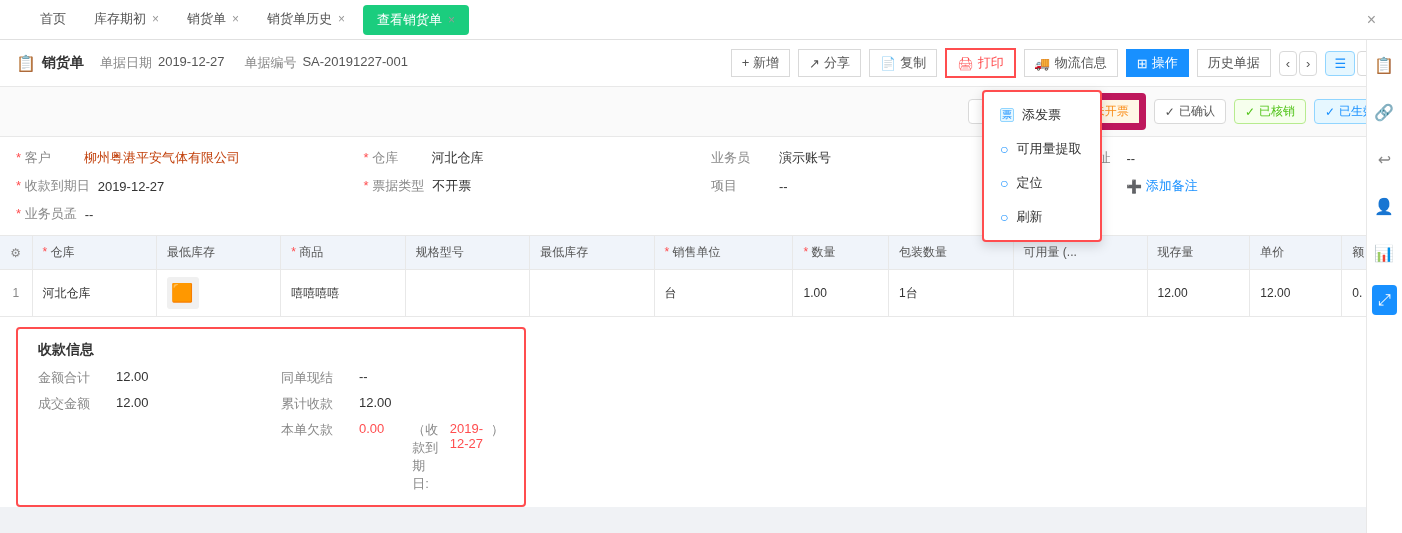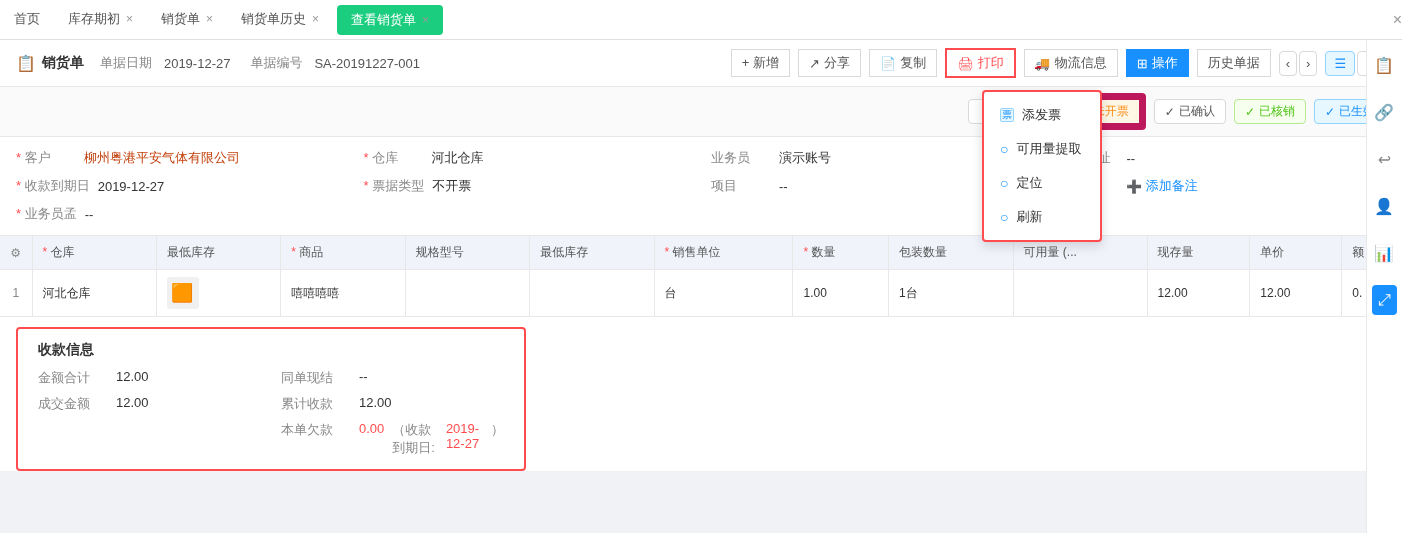--- a/index.html
+++ b/index.html
@@ -1,21 +1,21 @@
 <!DOCTYPE html>
 <html><head>
   <meta charset="utf-8">
   <style>
     * { box-sizing: border-box; margin: 0; padding: 0; }
     body { font-family: "Microsoft YaHei", "PingFang SC", sans-serif; font-size: 13px; background: #f0f2f5; color: #333; }
 
     
     .tab-bar {
       display: flex; align-items: center; background: #fff;
-      border-bottom: 1px solid #e0e0e0; padding: 0 0; height: 40px;
+      border-bottom: 1px solid #e0e0e0; padding: 0 26px; height: 40px;
       position: relative;
     }
     .tab-item {
       display: flex; align-items: center; padding: 0 14px; height: 40px;
       cursor: pointer; font-size: 13px; color: #555; border-bottom: 2px solid transparent;
       white-space: nowrap;
     }
     .tab-close {
       margin-left: 6px; color: #999; font-size: 12px; cursor: pointer;
     }
@@ -33,21 +33,21 @@
     
     .doc-header {
       display: flex; align-items: center; padding: 8px 16px;
       border-bottom: 1px solid #e8e8e8; background: #fff;
       justify-content: space-between;
     }
     .doc-title-area { display: flex; align-items: center; gap: 16px; }
     .doc-title { display: flex; align-items: center; gap: 6px; font-size: 14px; font-weight: bold; color: #333; }
     .doc-title-icon { color: #1890ff; font-size: 16px; }
     .doc-meta { display: flex; align-items: center; gap: 20px; font-size: 13px; color: #555; }
-    .doc-meta span { display: flex; align-items: center; gap: 12px; }
+    .doc-meta span { display: flex; gap: 6px; }
     .doc-meta .label { color: #888; }
     .doc-actions { display: flex; align-items: center; gap: 8px; }
     .action-btn {
       display: flex; align-items: center; gap: 4px; padding: 4px 10px;
       border: 1px solid #d9d9d9; border-radius: 0; background: #fff;
       cursor: pointer; font-size: 13px; color: #555; white-space: nowrap;
     }
     .action-btn.print-btn { border: 2px solid #ff4d4f; color: #ff4d4f; }
     .action-btn.operations-btn { background: #1890ff; color: #fff; border-color: #1890ff; }
     .nav-arrows { display: flex; gap: 2px; }
@@ -342,21 +342,21 @@
         <span class="summary-label">成交金额</span>
         <span class="summary-value">12.00</span>
       </div>
       <div class="summary-row">
         <span class="summary-label">累计收款</span>
         <span class="summary-value">12.00</span>
       </div>
       <div style="grid-column:2;" class="summary-row">
         <span class="summary-label">本单欠款</span>
         <span class="summary-value red">0.00</span>
-        <span style="color:#888; margin-left:0;">（收款到期日: </span>
+        <span style="color:#888; margin-left:20px;">（收款到期日: </span>
         <span style="color:#ff4d4f;">2019-12-27</span>
         <span style="color:#888;">）</span>
       </div>
     </div>
   </div>
 
 </div>
 
 <div class="dropdown-popup">
   <div class="dropdown-item">

